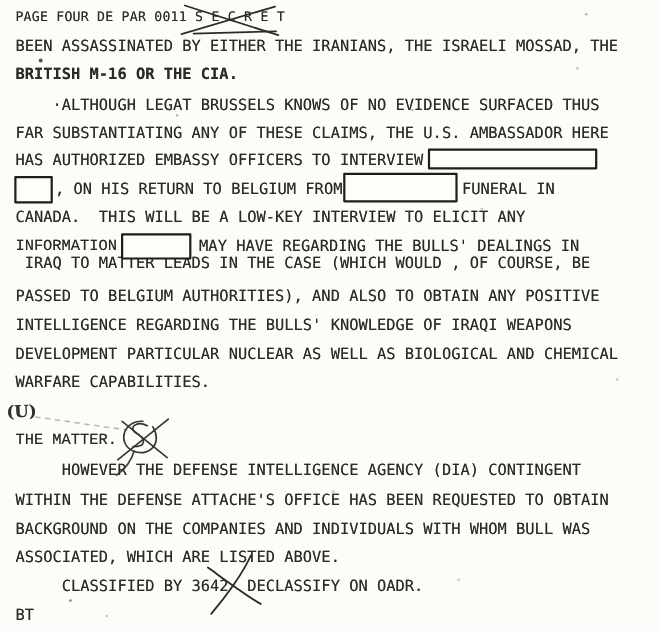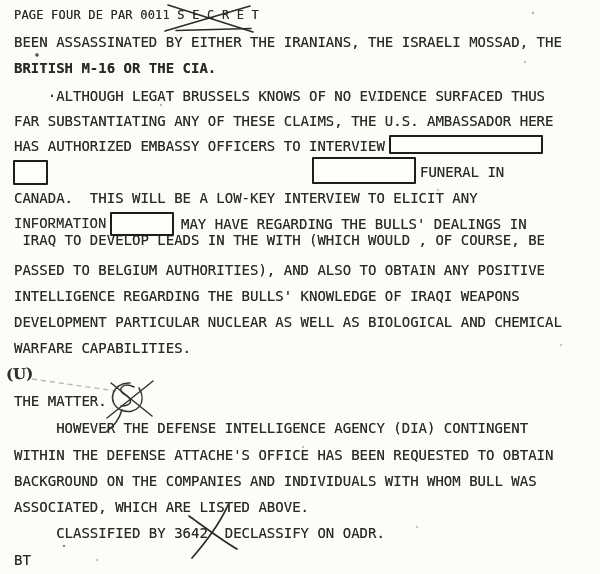--- a/index.html
+++ b/index.html
@@ -69,48 +69,49 @@
       <div class="tline" style="top: 88px; text-decoration: underline;">
         <span class="tseg" style="left: 14px;">    ·ALTHOUGH LEGAT BRUSSELS KNOWS OF NO EVIDENCE SURFACED THUS</span>
       </div>
       <div class="tline" style="top: 113px;">
         <span class="tseg" style="left: 14px;">FAR SUBSTANTIATING ANY OF THESE CLAIMS, THE U.S. AMBASSADOR HERE</span>
       </div>
       <div class="tline" style="top: 138px;">
         <span class="tseg" style="left: 14px;">HAS AUTHORIZED EMBASSY OFFICERS TO INTERVIEW</span>
       </div>
       <div class="tline" style="top: 164px;">
+        <span class="tseg" style="left: 50px;">, ON HIS RETURN TO BELGIUM FROM</span>
         <span class="tseg" style="left: 420px;">FUNERAL IN</span>
       </div>
       <div class="tline" style="top: 190px;">
         <span class="tseg" style="left: 14px;">CANADA.  THIS WILL BE A LOW-KEY INTERVIEW TO ELICIT ANY</span>
       </div>
       <div class="tline" style="top: 216px;">
         <span class="tseg" style="left: 14px; font-family: Liberation Mono, monospace;">INFORMATION</span>
         <span class="tseg" style="left: 181px;">MAY HAVE REGARDING THE BULLS' DEALINGS IN</span>
       </div>
       <div class="tline" style="top: 232px;">
-        <span class="tseg" style="left: 14px;"> IRAQ TO DEVELOP LEADS IN THE WITH (WHICH WOULD , OF COURSE, BE</span>
+        <span class="tseg" style="left: 14px;"> IRAQ TO MATTER LEADS IN THE CASE (WHICH WOULD , OF COURSE, BE</span>
       </div>
       <div class="tline" style="top: 262px;">
         <span class="tseg" style="left: 14px;">PASSED TO BELGIUM AUTHORITIES), AND ALSO TO OBTAIN ANY POSITIVE</span>
       </div>
       <div class="tline" style="top: 288px;">
         <span class="tseg" style="left: 14px;">INTELLIGENCE REGARDING THE BULLS' KNOWLEDGE OF IRAQI WEAPONS</span>
       </div>
       <div class="tline" style="top: 314px;">
         <span class="tseg" style="left: 14px;">DEVELOPMENT PARTICULAR NUCLEAR AS WELL AS BIOLOGICAL AND CHEMICAL</span>
       </div>
       <div class="tline" style="top: 340px;">
         <span class="tseg" style="left: 14px;">WARFARE CAPABILITIES.</span>
       </div>
       <div class="tline" style="top: 366px;">
         <span class="tseg umark" style="left: 6px;">(U)</span>
       </div>
-      <div class="tline" style="top: 393px;">
+      <div class="tline" style="top: 393px; font-family: Liberation Mono, monospace;">
         <span class="tseg" style="left: 14px;">THE MATTER.</span>
       </div>
       <div class="tline" style="top: 420px;">
         <span class="tseg" style="left: 14px;">     HOWEVER THE DEFENSE INTELLIGENCE AGENCY (DIA) CONTINGENT</span>
       </div>
       <div class="tline" style="top: 447px;">
         <span class="tseg" style="left: 14px;">WITHIN THE DEFENSE ATTACHE'S OFFICE HAS BEEN REQUESTED TO OBTAIN</span>
       </div>
       <div class="tline" style="top: 473px;">
         <span class="tseg" style="left: 14px;">BACKGROUND ON THE COMPANIES AND INDIVIDUALS WITH WHOM BULL WAS</span>

